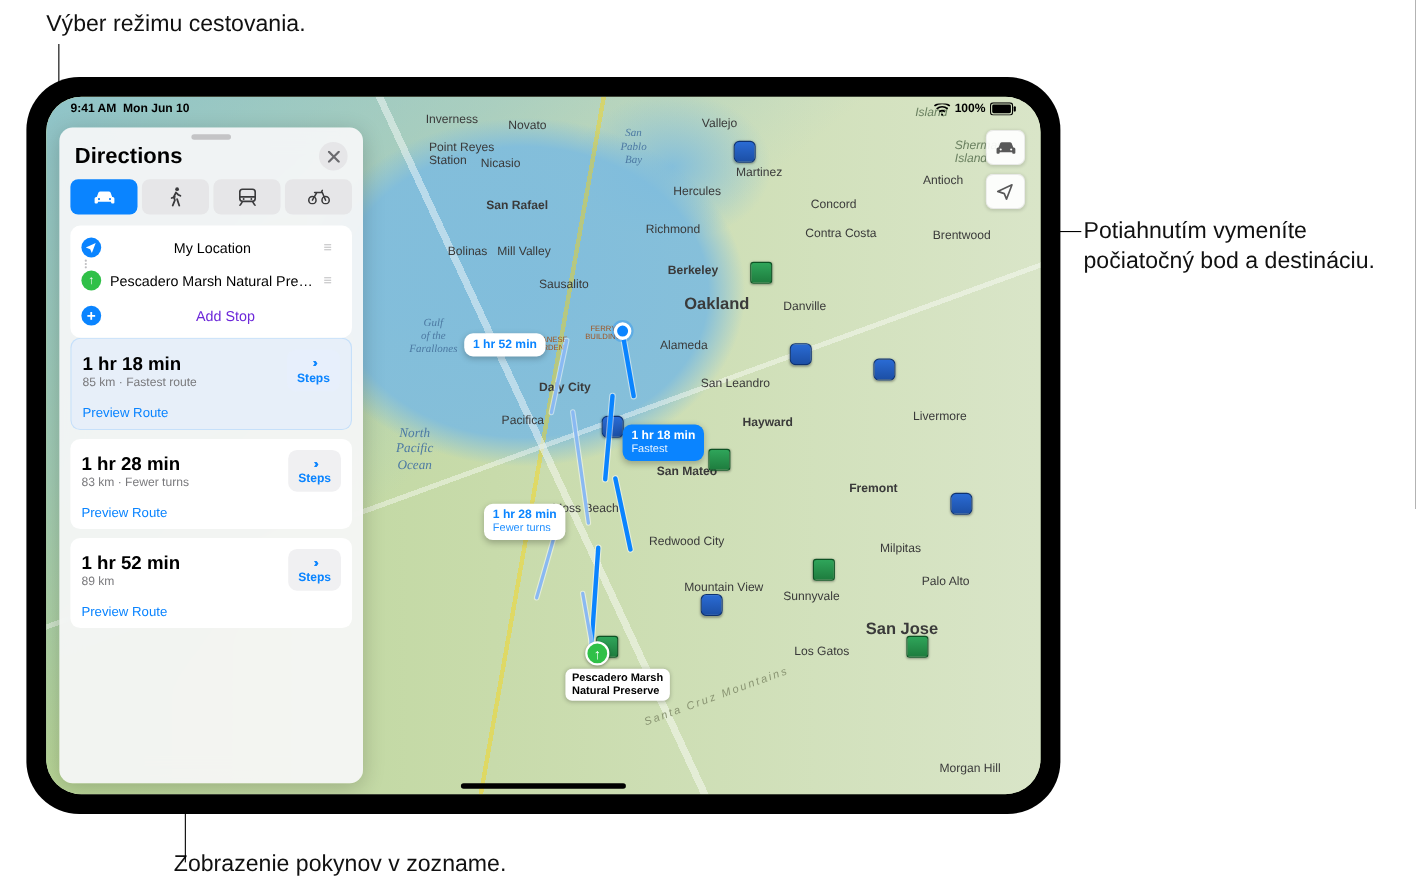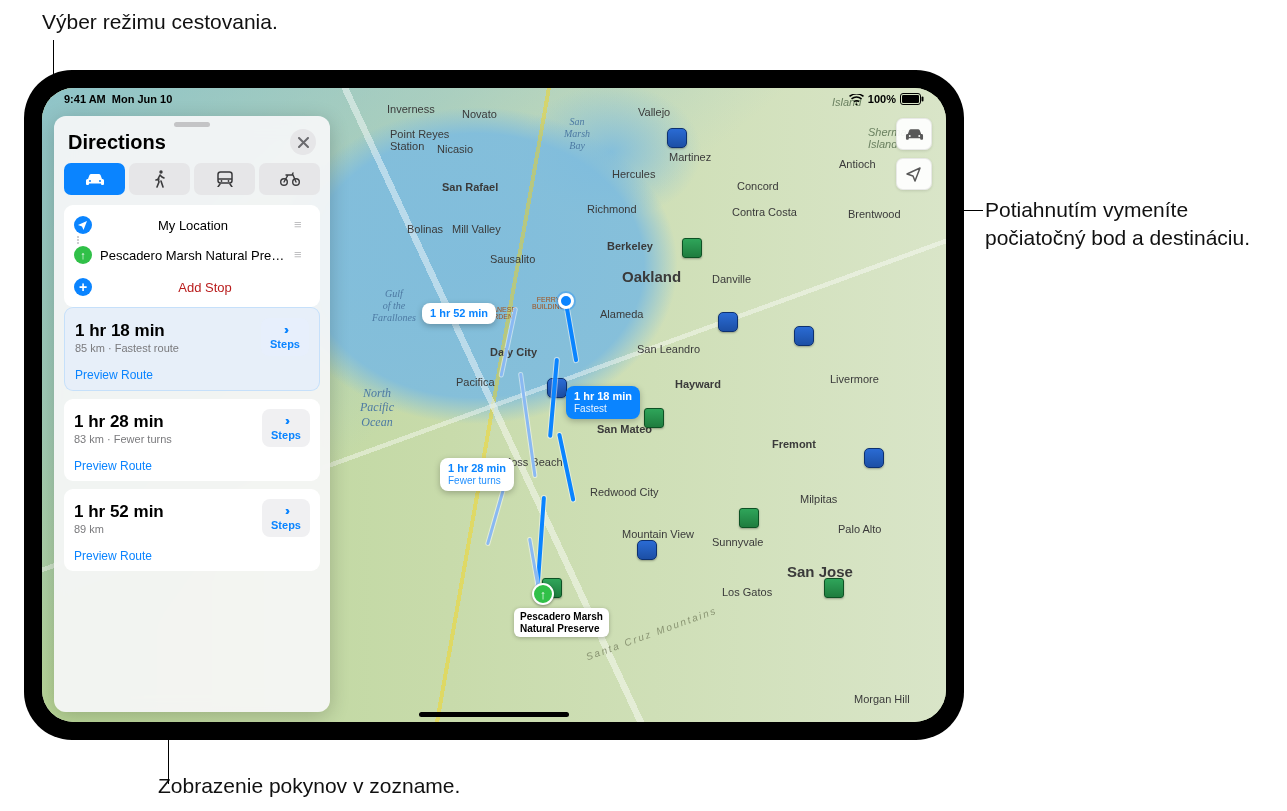--- a/index.html
+++ b/index.html
@@ -197,21 +197,21 @@
   .seg-btn.active{background:#0a84ff;color:#fff;}
 
   .stops{background:#fff;border-radius:9px;margin:0 10px;padding:4px 0;}
   .stop-row{display:flex;align-items:center;padding:7px 10px;gap:8px;}
   .stop-row + .stop-row{}
   .stop-icon{width:18px;height:18px;border-radius:50%;display:flex;align-items:center;justify-content:center;font-size:11px;color:#fff;flex-shrink:0;}
   .stop-icon.loc{background:#0a84ff;}
   .stop-icon.dest{background:#30c048;}
   .stop-icon.add{background:#0a84ff;font-size:14px;font-weight:700;}
   .stop-text{flex:1;font-size:13px;overflow:hidden;text-overflow:ellipsis;white-space:nowrap;text-align:center;}
-  .stop-text.link{color:#b91c1c;}
+  .stop-text.link{color:#6d28d9;}
   .drag-handle{width:16px;color:#c0c0c2;font-size:13px;line-height:0.5;}
   .dots-col{ width:18px;display:flex;flex-direction:column;align-items:center;gap:1px;padding-left:10px; margin-top:-5px; margin-bottom:-5px;}
   .dots-col span{width:2px;height:2px;background:#bdbdc0;border-radius:50%;}
 
   .opt-row{display:flex;gap:6px;padding:10px 12px 8px;}
   .opt-btn{
     background:transparent;border:none;font-size:13px;color:#111;display:flex;align-items:center;gap:3px;padding:4px 2px;
   }
   .opt-btn::after{content:"⌄";font-size:11px;color:#7a7a7d;}
 
@@ -249,21 +249,21 @@
 
 <div class="ipad">
   <div class="screen">
 
     <div class="map-bg"></div>
 
     <div class="water-label" style="left:318px;top:298px;"><span style="white-space:pre;">North
 Pacific
 Ocean</span></div>
     <div class="water-label" style="left:522px;top:28px;font-size:10px;"><span style="white-space:pre;">San
-Marsh
+Pablo
 Bay</span></div>
     <div class="water-label" style="left:330px;top:200px;font-size:10px;"><span style="white-space:pre;">Gulf
 of the
 Farallones</span></div>
 
     <div class="city-label" style="left:345px;top:15px;">Inverness</div>
     <div class="city-label" style="left:420px;top:20px;">Novato</div>
     <div class="city-label" style="left:596px;top:18px;">Vallejo</div>
     <div class="city-label" style="left:790px;top:8px;font-style:italic;color:#6a8060;">Island</div>
     <div class="city-label" style="left:810px;top:38px;font-style:italic;color:#6a8060;white-space:pre;margin-left:16px;">Sherman

